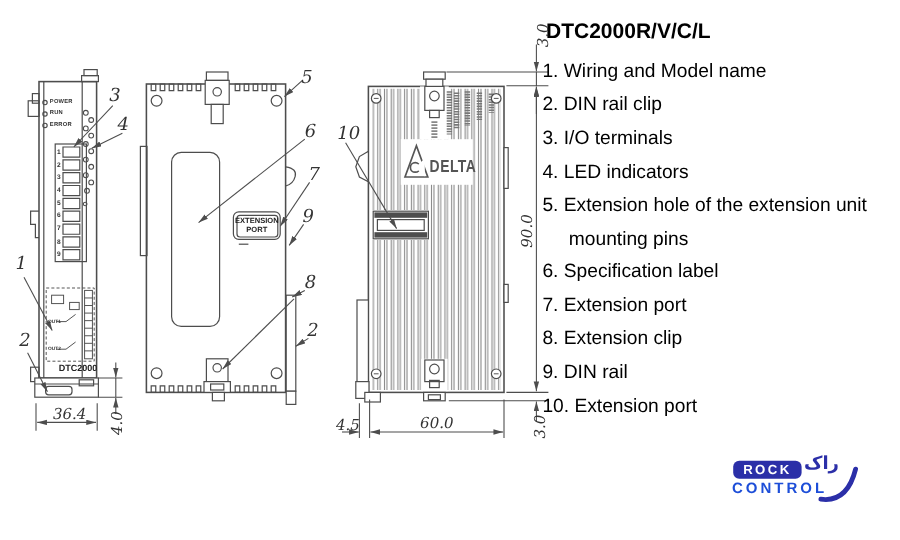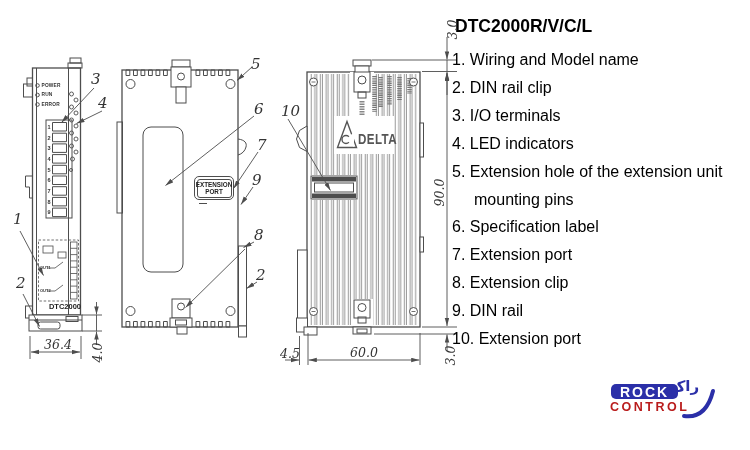--- a/index.html
+++ b/index.html
@@ -23,22 +23,22 @@
   #model-lbl{left:37px;top:302px;width:44px;font-size:7.5px;font-weight:bold;color:#222;text-align:right;}
   #ext-port-box{left:194px;top:176px;width:40px;height:24px;border:1px solid #4d4d4d;border-radius:5px;
                 background:#fff;padding:1.5px;box-sizing:border-box;}
   #ext-port-inner{width:100%;height:100%;border:1px solid #4d4d4d;border-radius:3px;display:flex;
                   align-items:center;justify-content:center;text-align:center;font-size:6.3px;
                   font-weight:bold;line-height:7.2px;white-space:pre-line;color:#222;box-sizing:border-box;}
   #delta-text{left:358px;top:131px;width:40px;font-size:14.5px;font-weight:bold;color:#555;
               transform:scaleX(.8);transform-origin:left center;letter-spacing:.5px;}
   
   #logo{left:600px;top:377px;width:120px;height:52px;}
-  #logo-rock{left:11px;top:7px;width:67px;height:15px;border-radius:5px;display:flex;align-items:center;
-             justify-content:center;color:#fff;font-size:14px;font-weight:bold;letter-spacing:2px;}
+  #logo-rock{left:11px;top:7px;width:57px;height:15px;border-radius:5px;display:flex;align-items:center;
+             justify-content:center;color:#fff;font-size:11px;font-weight:bold;letter-spacing:2px;}
   #logo-control{left:10px;top:23px;font-size:12.5px;font-weight:bold;letter-spacing:2.5px;}
   #logo-fa{left:70px;top:0px;font-family:"DejaVu Sans",sans-serif;font-size:15px;font-weight:bold;}
   svg{position:absolute;left:0;top:0;}
 </style>
 </head>
 <body>
 
 <div id="stage">
 
   <svg width="750" height="450" viewBox="0 0 750 450">
@@ -267,20 +267,20 @@
 
   <div class="abs" id="ext-port-box">
     <div id="ext-port-inner">EXTENSION
 PORT</div>
   </div>
 
   <div class="abs" id="delta-text">DELTA</div>
 
   <div class="abs" id="logo">
     <div class="abs" id="logo-rock" style="background: rgb(43, 47, 168);">ROCK</div>
-    <div class="abs" id="logo-control" style="color: #b91c1c;">CONTROL</div>
+    <div class="abs" id="logo-control" style="color: #1d4ed8;">CONTROL</div>
     <div class="abs" id="logo-fa" style="color: rgb(43, 47, 168);">راک</div>
     <svg width="120" height="52">
       <path id="swoosh-path" d="M84,39 Q106,42 113,14" fill="none" stroke-width="4" stroke-linecap="round" stroke="#2b2fa8"></path>
     </svg>
   </div>
 
 </div>
 
 </body></html>

